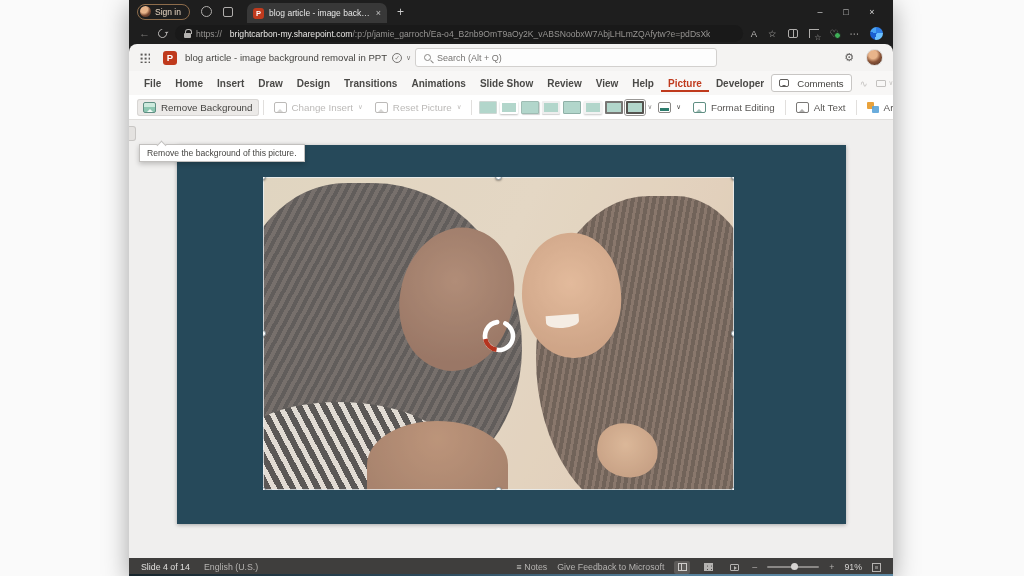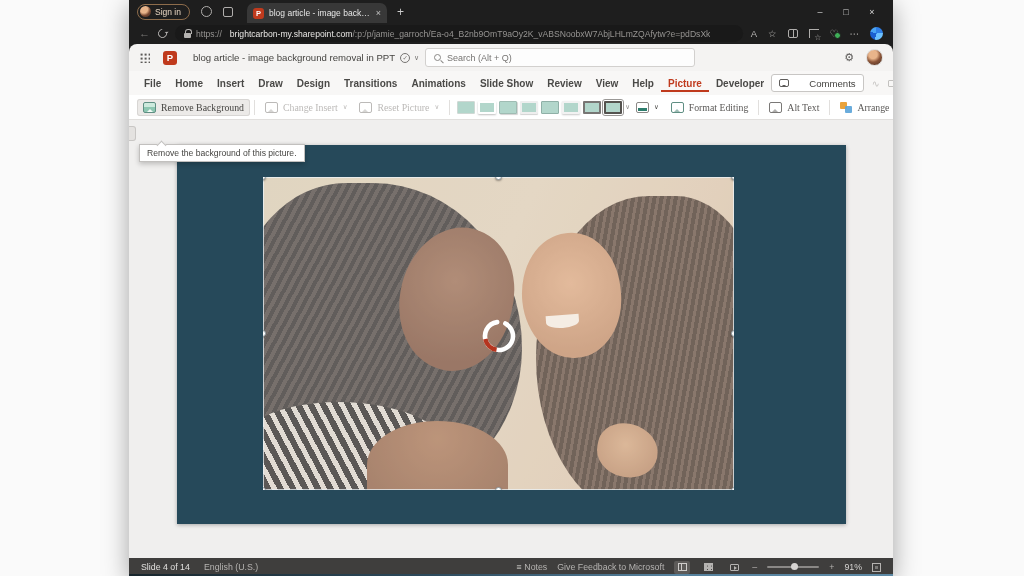--- a/index.html
+++ b/index.html
@@ -53,52 +53,52 @@
   
   .app { position:absolute; left:0; top:44px; width:764px; bottom:0; background:#f4f3f2; border-radius:8px 8px 0 0; overflow:hidden; }
 
   
   .apptitle { position:relative; height:27px; display:flex; align-items:center; padding:0 10px; }
   .i-waffle { width:11px; height:11px;
               background-image:radial-gradient(#5a5856 1.1px, transparent 1.3px);
               background-size:4px 4px; background-position:0.6px 0.6px; }
   .ppt-logo { width:14px; height:14px; margin-left:13px; border-radius:3px; background:var(--accent,#c03a1d);
               color:#fff; font-size:9.5px; font-weight:bold; display:flex; align-items:center; justify-content:center; }
-  .doc-title { margin-left:16px; font-size:9.6px; color:#454441; }
+  .doc-title { margin-left:8px; font-size:9.6px; color:#454441; }
   .saved-badge { margin-left:5px; width:10px; height:10px; border-radius:50%; border:1px solid #777573;
                  color:#777573; font-size:6.5px; display:flex; align-items:center; justify-content:center; }
   .title-chev { margin-left:4px; font-size:7px; color:#777573; }
-  .searchbox { position:absolute; left:296px; top:4px; width:270px; height:19px; background:#fdfdfd;
+  .searchbox { position:absolute; left:286px; top:4px; width:302px; height:19px; background:#fdfdfd;
                border:1px solid #d2d0ce; border-radius:3px; display:flex; align-items:center; padding:0 8px; gap:6px; }
   .i-search { width:7px; height:7px; border:1.3px solid #8a8886; border-radius:50%; position:relative; flex:none; }
   .i-search::after { content:""; position:absolute; right:-3px; bottom:-2px; width:3.5px; height:1.3px; background:#8a8886; transform:rotate(45deg); }
   .search-ph { font-size:9px; color:#767472; }
   .apptitle-right { margin-left:auto; display:flex; align-items:center; gap:12px; }
   .gear { color:#5f5d5b; font-size:11px; }
   .user-avatar { width:17px; height:17px; border-radius:50%; border:1px solid #dddbd9;
                  background:radial-gradient(circle at 40% 30%, #e8b48a 0 30%, #8a5438 55%, #472e22); }
 
   
   .ribbontabs { height:24px; display:flex; align-items:center; padding:0 6px 0 8px; background:#f8f7f6; }
   .rtab { padding:4px 7px 3px; font-size:10px; color:#4a4947; cursor:pointer; white-space:nowrap;font-weight:bold; }
   .rtab.active { color:var(--accent,#c03a1d); border-bottom:2px solid var(--accent,#c03a1d); padding-bottom:1px;text-align:right; }
   .ribbontabs-right { margin-left:auto; display:flex; align-items:center; gap:8px; }
-  .pill-btn { display:flex; align-items:center; gap:20px; height:18px; padding:0 7px; border:1px solid #c8c6c4;
+  .pill-btn { display:flex; align-items:center; gap:8px; height:18px; padding:0 7px; border:1px solid #c8c6c4;
               border-radius:3px; background:#fff; font-size:9.6px; color:#454441; cursor:pointer; white-space:nowrap; }
   .i-bubble { width:10px; height:8px; border:1.2px solid #5f5d5b; border-radius:2px; position:relative; }
   .i-bubble::after { content:""; position:absolute; left:2px; bottom:-3.4px; border:2px solid transparent; border-top-color:#5f5d5b; }
   .dim-ctl { display:flex; align-items:center; gap:3px; color:#c3c1bf; font-size:9.5px; }
   .i-monitor { width:10px; height:7px; border:1.2px solid #c3c1bf; border-radius:1px; }
   .i-pencil { width:8px; height:8px; position:relative; }
   .i-pencil::before { content:""; position:absolute; left:0; top:3px; width:8px; height:2.4px; background:#5f5d5b; transform:rotate(-45deg); border-radius:0 1px 1px 0; }
   .chev { font-size:6.5px; }
 
   
   .ptoolbar { height:25px; background:#ffffff; border-bottom:1px solid #e1dfdd; display:flex; align-items:center; padding:0 8px; position:relative; }
-  .tool { display:flex; align-items:center; gap:5px; font-size:9.8px; color:#454441; padding:3px 6px; border-radius:3px; cursor:pointer; white-space:nowrap;font-family:Liberation Serif, serif; }
+  .tool { display:flex; align-items:center; gap:5px; font-size:9.8px; color:#454441; padding:3px 6px; border-radius:3px; cursor:pointer; white-space:nowrap; }
   .tool.hovered { background:#eceae8; box-shadow:inset 0 0 0 1px #d8d6d4; }
   .tool.disabled { color:#bcbab8; }
   .tool .chev { color:inherit; }
   .tdiv { width:1px; height:15px; background:#e1dfdd; margin:0 4px; flex:none; }
   .ico-img { width:13px; height:11px; border:1.1px solid currentColor; border-radius:2px; position:relative; overflow:hidden; flex:none; }
   .ico-img::after { content:""; position:absolute; left:1px; bottom:-1px; border:4px solid transparent; border-bottom-color:currentColor; opacity:.6; }
   .ico-rbg { width:13px; height:11px; border:1px solid #5f8f83; border-radius:2px; flex:none;
              background:linear-gradient(180deg,#cdeadd 0 45%, #8ec7b2 45%); position:relative; overflow:hidden; }
   .ico-rbg::after { content:""; position:absolute; left:1.5px; bottom:-1px; border:4px solid transparent; border-bottom-color:#f3fbf7; }
   .swatches { display:flex; align-items:center; gap:3px; margin:0 3px; }

